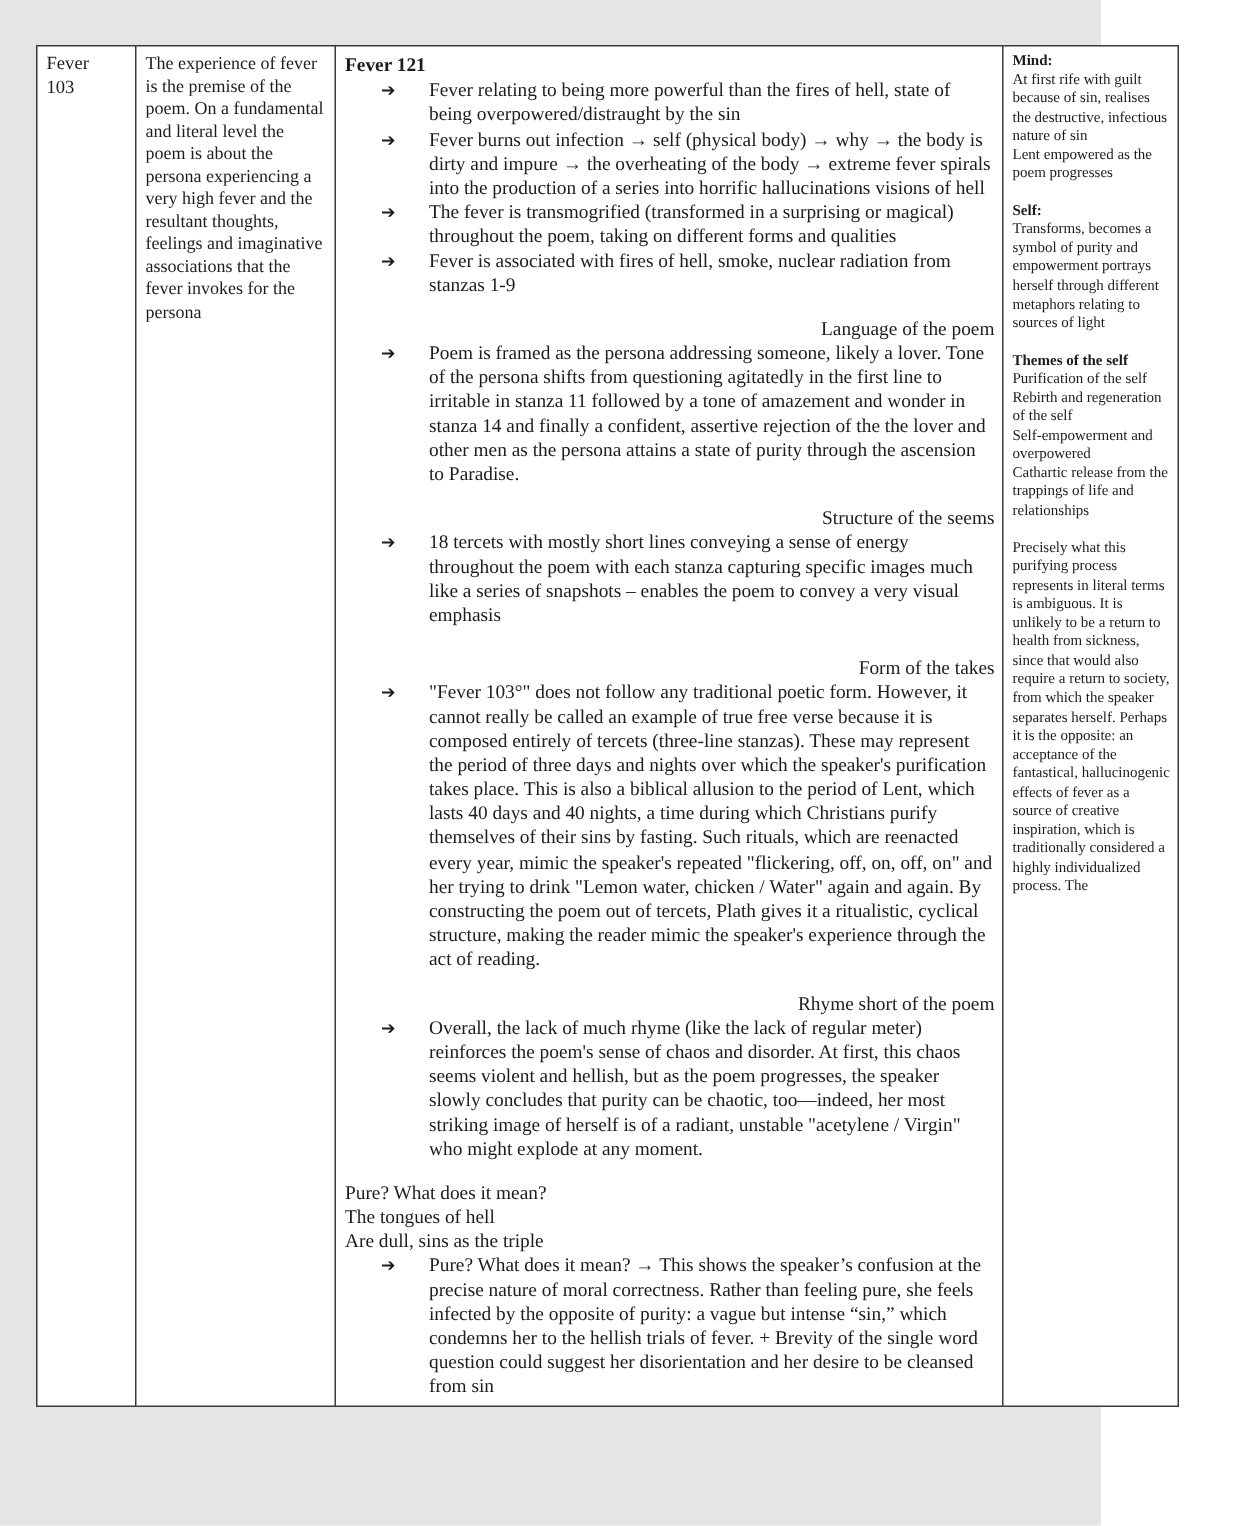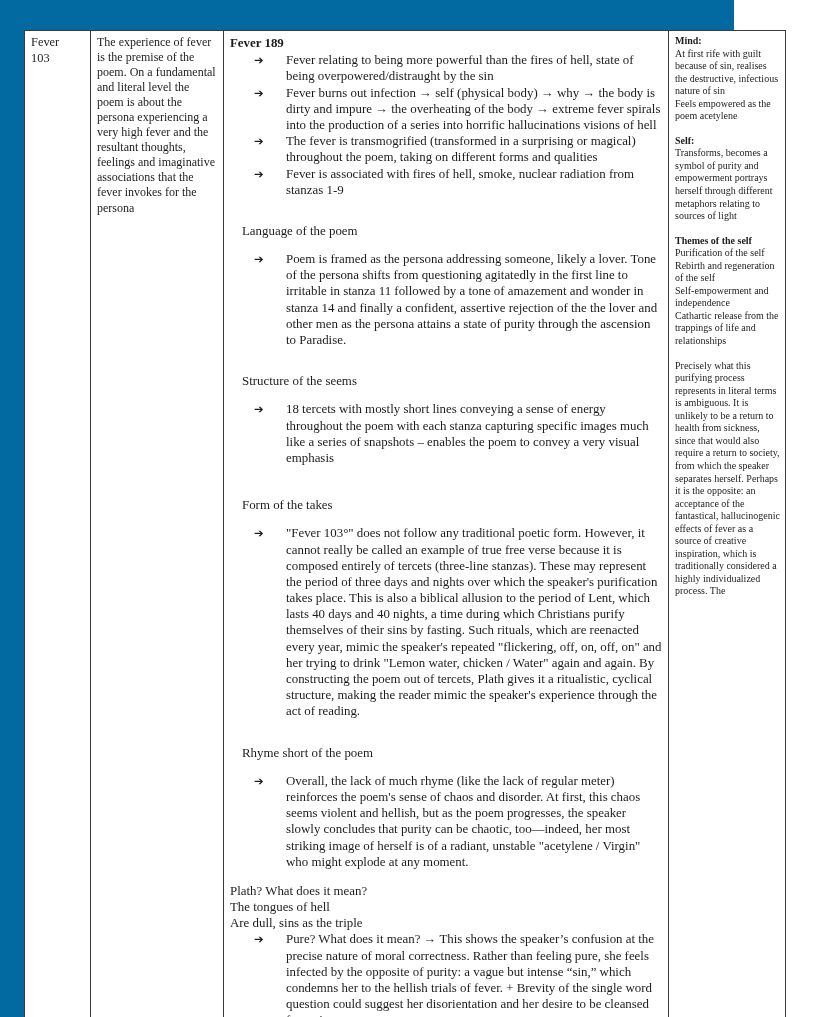--- a/index.html
+++ b/index.html
@@ -12,21 +12,21 @@
     width: 828px;
     height: 1017px;
     font-family: "Liberation Serif", "DejaVu Serif", serif;
     color: #1c1c1c;
     overflow: hidden;
   }
   .page {
     position: relative;
     width: 734px;
     height: 1017px;
-    background: #0369a1;
+    background: #e5e5e5;
   }
   table.notes-table {
     position: absolute;
     left: 24px;
     top: 30px;
     width: 761px;
     border-collapse: collapse;
     table-layout: fixed;
     background: #ffffff;
   }
@@ -41,21 +41,21 @@
   col.c-main    { width: 445px; }
   col.c-side    { width: 117px; }
 
   .cell-title   { font-size: 12.4px; line-height: 1.26; }
   .cell-premise { font-size: 12px; line-height: 1.26; }
   .cell-main    { font-size: 12.9px; line-height: 1.265; padding-left: 8px; }
   .cell-side    { font-size: 10px; line-height: 1.255; }
 
   .hd { font-weight: bold; }
   .hd-main { font-weight: bold; margin: 0 0 1px 0; }
-  .sec-head { margin: 12px; }
+  .sec-head { margin: 0; text-align: right; }
   .plain-line { margin: 0; }
 
   
   ul.arrows {
     list-style: none;
     margin: 0;
     padding: 0;
   }
   ul.arrows > li {
     position: relative;
@@ -94,21 +94,21 @@
           <div class="plain-line">Fever</div>
           <div class="plain-line">103</div>
         </td>
 
         <td class="cell-premise">
           <div class="plain-line">The experience of fever is the premise of the poem. On a fundamental and literal level the poem is about the persona experiencing a very high fever and the resultant thoughts, feelings and imaginative associations that the fever invokes for the persona</div>
         </td>
 
         <td class="cell-main">
 
-          <div class="hd-main">Fever 189</div>
+          <div class="hd-main">Fever 121</div>
 
           <ul class="arrows">
             <li><span class="bullet">➔</span><span>Fever relating to being more powerful than the fires of hell, state of being overpowered/distraught by the sin</span></li>
             <li><span class="bullet">➔</span><span>Fever burns out infection → self (physical body) → why → the body is dirty and impure → the overheating of the body → extreme fever spirals into the production of a series into horrific hallucinations visions of hell</span></li>
             <li><span class="bullet">➔</span><span>The fever is transmogrified (transformed in a surprising or magical) throughout the poem, taking on different forms and qualities</span></li>
             <li><span class="bullet">➔</span><span>Fever is associated with fires of hell, smoke, nuclear radiation from stanzas 1-9</span></li>
           </ul>
 
           <div class="gap"></div>
 
@@ -134,46 +134,46 @@
 
           <div class="gap"></div>
 
           <div class="sec-head">Rhyme short of the poem</div>
           <ul class="arrows">
             <li><span class="bullet">➔</span><span>Overall, the lack of much rhyme (like the lack of regular meter) reinforces the poem's sense of chaos and disorder. At first, this chaos seems violent and hellish, but as the poem progresses, the speaker slowly concludes that purity can be chaotic, too—indeed, her most striking image of herself is of a radiant, unstable "acetylene / Virgin" who might explode at any moment.</span></li>
           </ul>
 
           <div class="gap"></div>
 
-          <div class="plain-line">Plath? What does it mean?</div>
+          <div class="plain-line">Pure? What does it mean?</div>
           <div class="plain-line">The tongues of hell</div>
           <div class="plain-line">Are dull, sins as the triple</div>
           <ul class="arrows">
             <li><span class="bullet">➔</span><span>Pure? What does it mean? → This shows the speaker’s confusion at the precise nature of moral correctness. Rather than feeling pure, she feels infected by the opposite of purity: a vague but intense “sin,” which condemns her to the hellish trials of fever. + Brevity of the single word question could suggest her disorientation and her desire to be cleansed from sin</span></li>
           </ul>
 
         </td>
 
         <td class="cell-side">
 
           <div class="hd">Mind:</div>
           <div class="plain-line">At first rife with guilt because of sin, realises the destructive, infectious nature of sin</div>
-          <div class="plain-line">Feels empowered as the poem acetylene</div>
+          <div class="plain-line">Lent empowered as the poem progresses</div>
 
           <div class="gap-side"></div>
 
           <div class="hd">Self:</div>
           <div class="plain-line">Transforms, becomes a symbol of purity and empowerment portrays herself through different metaphors relating to sources of light</div>
 
           <div class="gap-side"></div>
 
           <div class="hd">Themes of the self</div>
           <div class="plain-line">Purification of the self</div>
           <div class="plain-line">Rebirth and regeneration of the self</div>
-          <div class="plain-line">Self-empowerment and independence</div>
+          <div class="plain-line">Self-empowerment and overpowered</div>
           <div class="plain-line">Cathartic release from the trappings of life and relationships</div>
 
           <div class="gap-side"></div>
 
           <div class="plain-line">Precisely what this purifying process represents in literal terms is ambiguous. It is unlikely to be a return to health from sickness, since that would also require a return to society, from which the speaker separates herself. Perhaps it is the opposite: an acceptance of the fantastical, hallucinogenic effects of fever as a source of creative inspiration, which is traditionally considered a highly individualized process. The</div>
 
         </td>
 
       </tr>
     </tbody>

